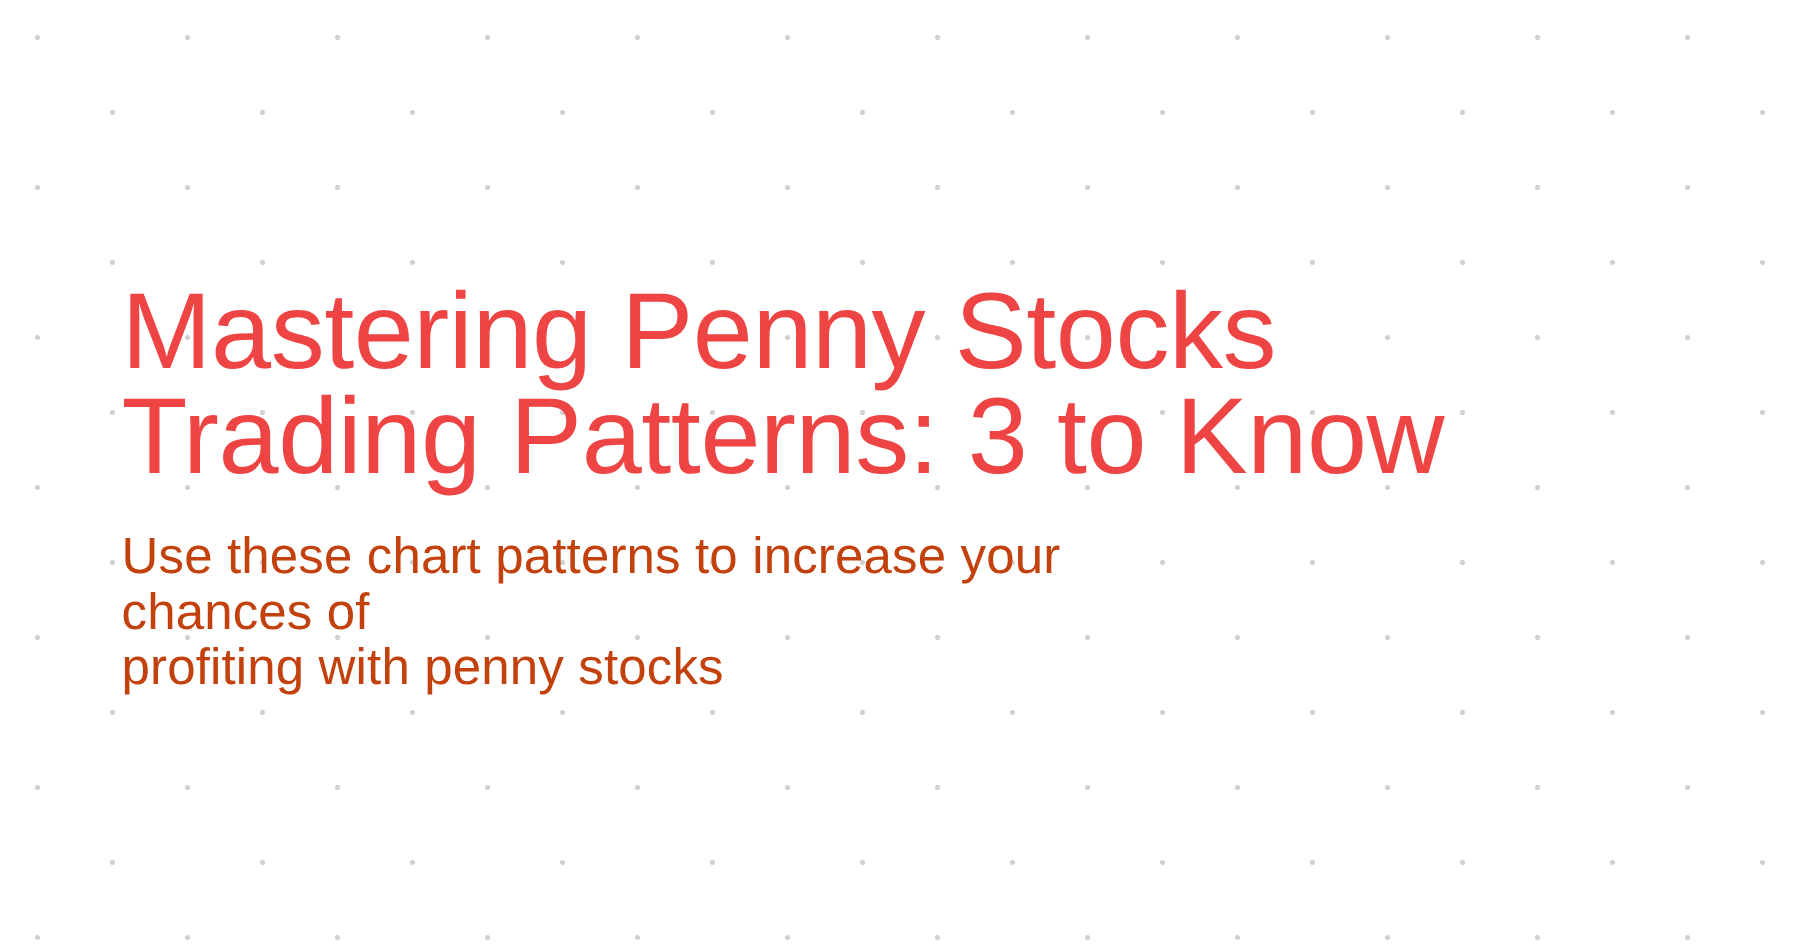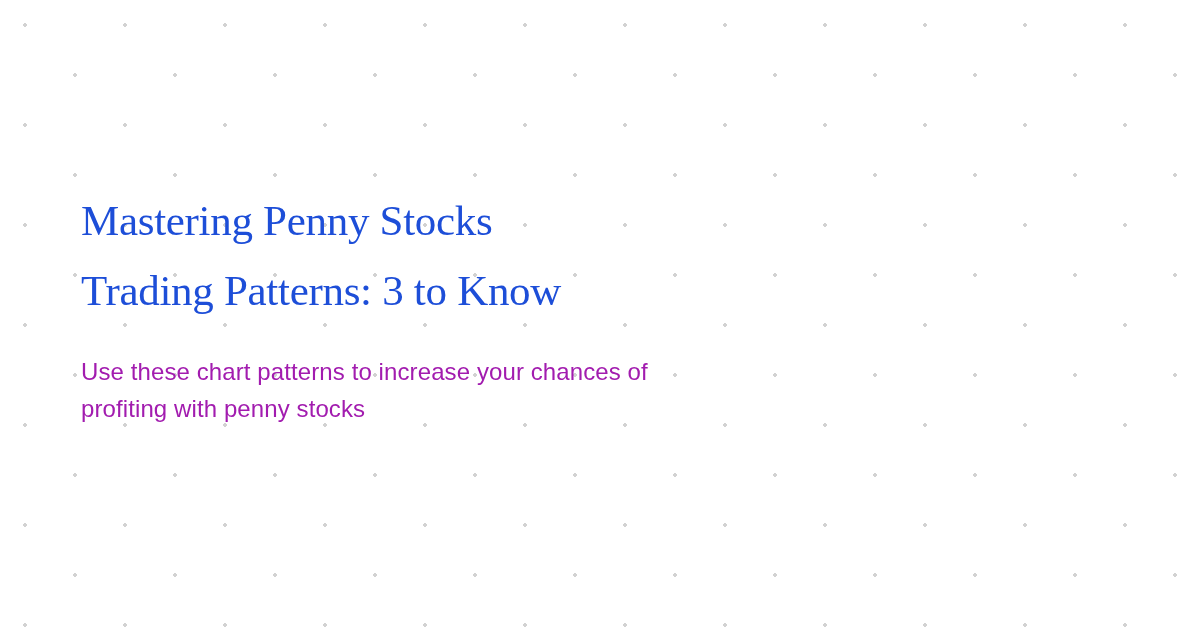--- a/index.html
+++ b/index.html
@@ -42,37 +42,37 @@
   
   .content {
     position: absolute;
     left: 81px;
     top: 186px;
     width: 1040px;
   }
 
   .headline {
     margin: 0;
-    font-family: Liberation Serif, serif;
-    font-size: 43px;
+    font-family: Liberation Sans, sans-serif;
+    font-size: 72px;
     line-height: 70px;
     font-weight: 400;
-    color: #1d4ed8;
+    color: #ef4444;
     letter-spacing: -0.3px;
     white-space: pre-line;
   }
 
   .subheadline {
     margin: 0;
     margin-top: 27px;
     font-family: "Liberation Sans", sans-serif;
-    font-size: 24px;
+    font-size: 34px;
     line-height: 37px;
     font-weight: 400;
-    color: #a21caf;
+    color: #c2410c;
     letter-spacing: 0.1px;
     max-width: 760px;
     white-space: pre-line;
   }
 </style>
 </head>
 <body>
 
 <div class="card">
 

